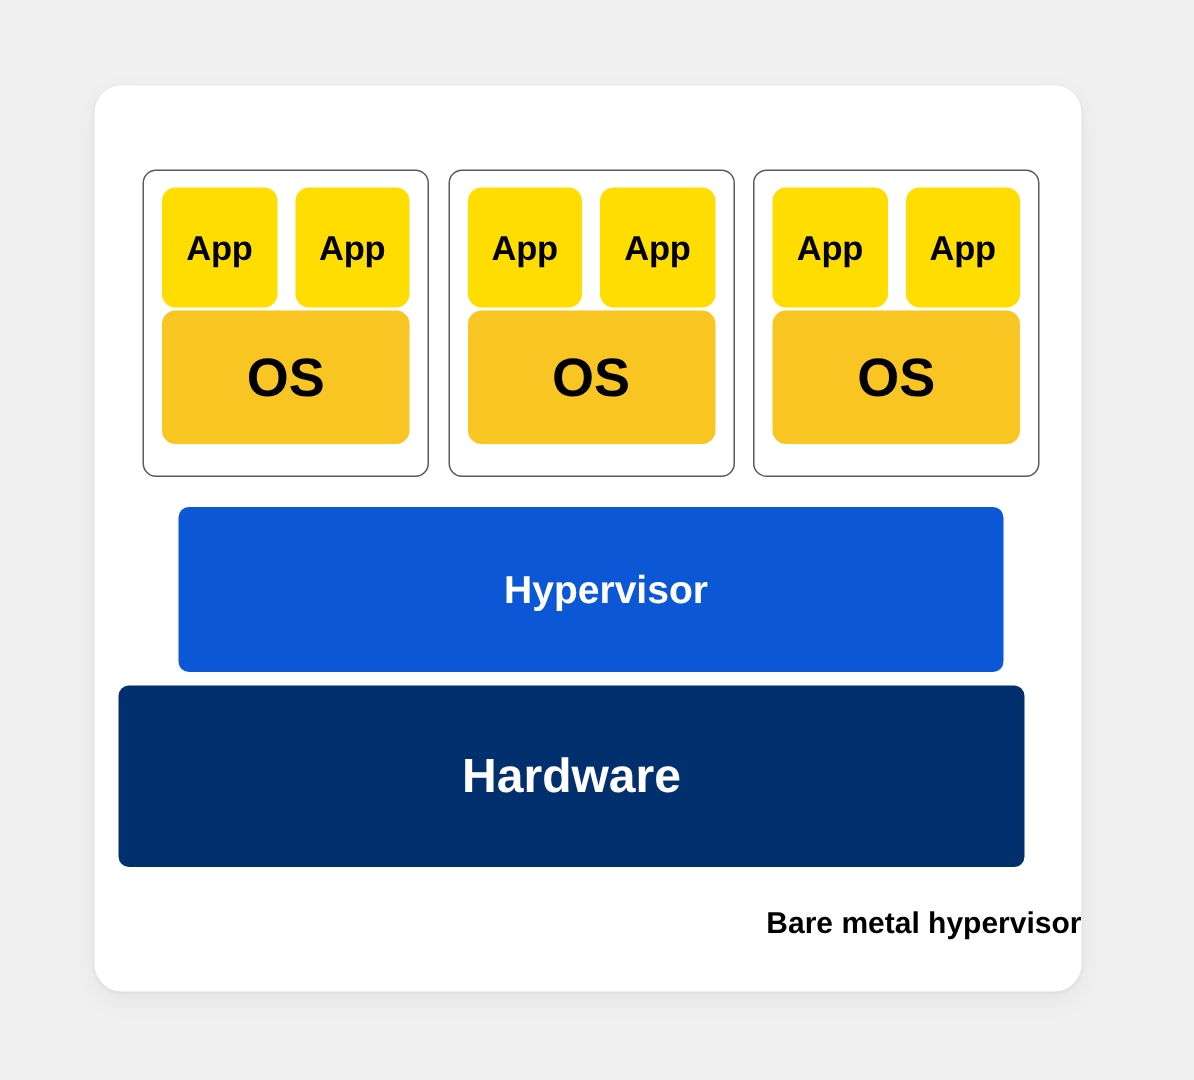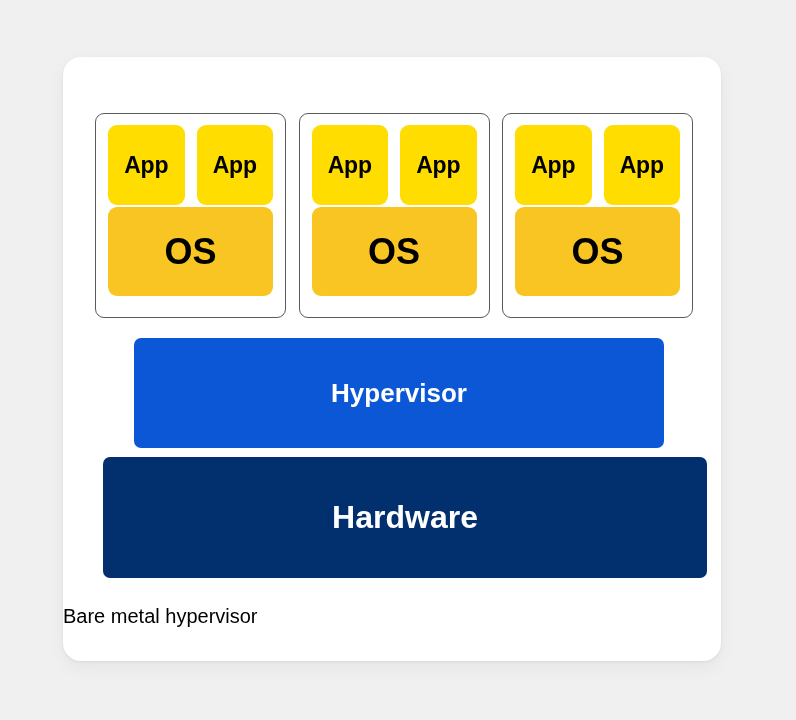--- a/index.html
+++ b/index.html
@@ -86,61 +86,62 @@
     justify-content: center;
     color: #000000;
     font-size: 36px;
     font-weight: bold;
     letter-spacing: 0px;
   }
 
   
   .hypervisor {
     position: absolute;
-    left: 71px;
+    left: 56px;
     top: 281px;
     width: 530px;
     height: 110px;
     background: #0b57d6;
     border-radius: 7px;
     display: flex;
     align-items: center;
     justify-content: center;
     color: #ffffff;
     font-size: 26px;
     font-weight: bold;
+    padding-left: 20px;
   }
 
   
   .hardware {
     position: absolute;
-    left: 40px;
+    left: 16px;
     top: 400px;
     width: 604px;
     height: 121px;
     background: #02306e;
     border-radius: 7px;
     display: flex;
     align-items: center;
     justify-content: center;
     color: #ffffff;
     font-size: 32px;
     font-weight: bold;
   }
 
   
   .caption {
     position: absolute;
     left: 0;
     top: 548px;
     width: 658px;
-    text-align: left;
+    text-align: right;
     color: #000000;
     font-size: 20px;
-    font-weight: normal;
+    font-weight: bold;
   }
 </style>
 </head>
 <body>
 
 <div id="stage">
 
   <div class="card">
 
     <div class="vm-row">

